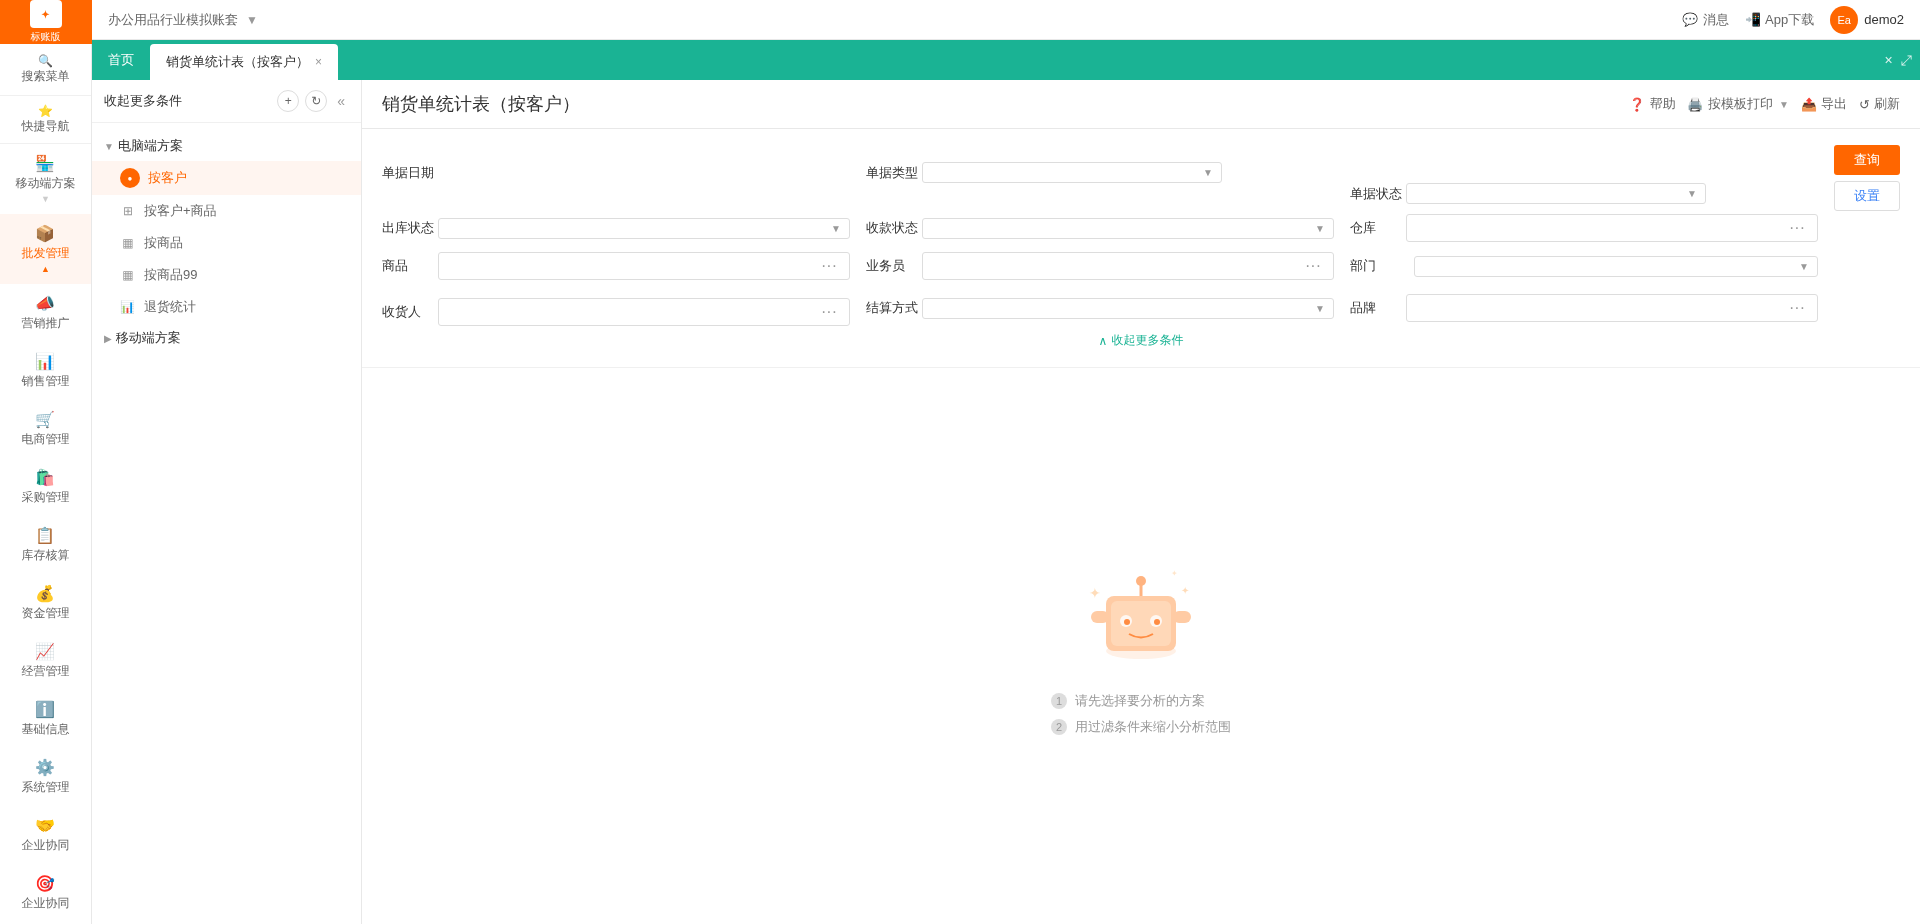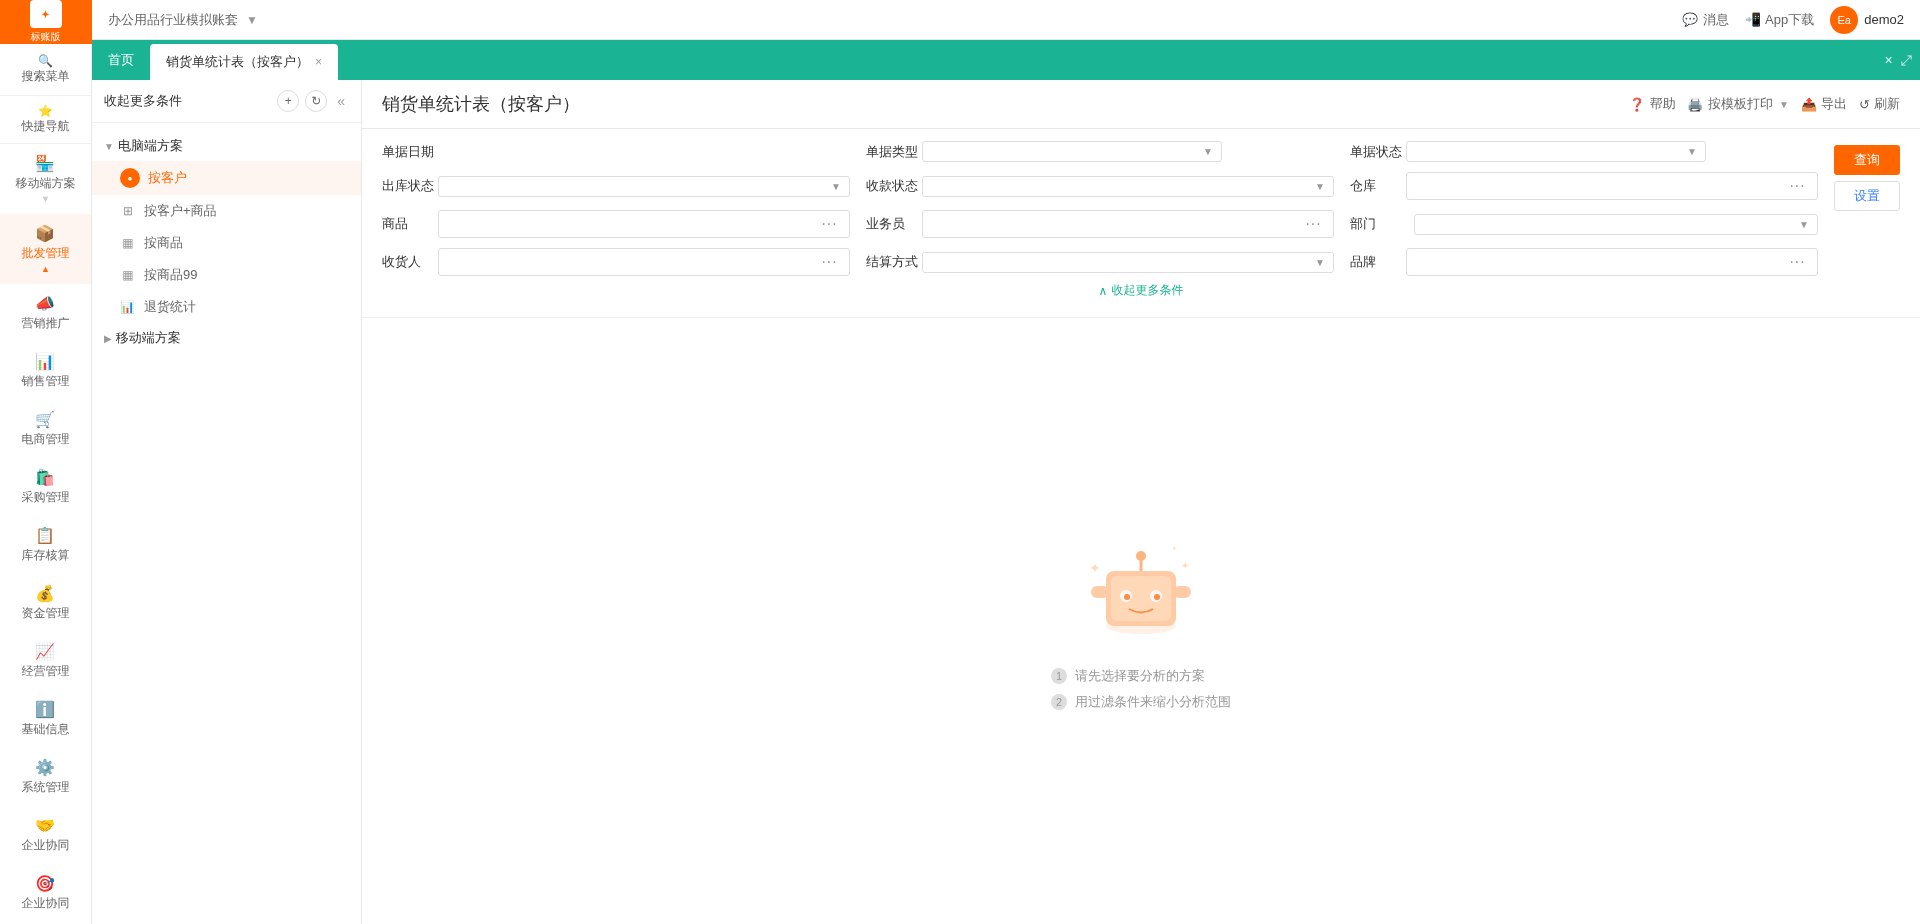--- a/index.html
+++ b/index.html
@@ -324,21 +324,21 @@
               <div class="filter-field">
                 <span class="filter-field-label">单据日期</span>
               </div>
               <div class="filter-field" style="min-width:300px;">
                 <span class="filter-field-label">单据类型</span>
                 <div class="filter-select filter-select-wide">
                   <span></span>
                   <span class="arrow">▼</span>
                 </div>
               </div>
-              <div class="filter-field" style="min-width:300px;">
+              <div class="filter-field" style="min-width:300px;margin-top:42px;">
                 <span class="filter-field-label">单据状态</span>
                 <div class="filter-select filter-select-wide">
                   <span></span>
                   <span class="arrow">▼</span>
                 </div>
               </div>
             </div>
 
             <div class="filter-row">
               <div class="filter-field" style="flex:1;">
@@ -382,21 +382,21 @@
               <div class="filter-field" style="flex:1;gap:8px;">
                 <span class="filter-field-label">部门</span>
                 <div class="filter-select" style="flex:1;">
                   <span></span>
                   <span class="arrow">▼</span>
                 </div>
               </div>
             </div>
 
             <div class="filter-row">
-              <div class="filter-field" style="flex:1;">
+              <div class="filter-field" style="flex:1;margin-top:8px;">
                 <span class="filter-field-label">收货人</span>
                 <div class="filter-select-nodrop" style="flex:1;">
                   <span></span>
                   <span class="filter-dots">···</span>
                 </div>
               </div>
               <div class="filter-field" style="flex:1;">
                 <span class="filter-field-label">结算方式</span>
                 <div class="filter-select" style="flex:1;">
                   <span></span>

